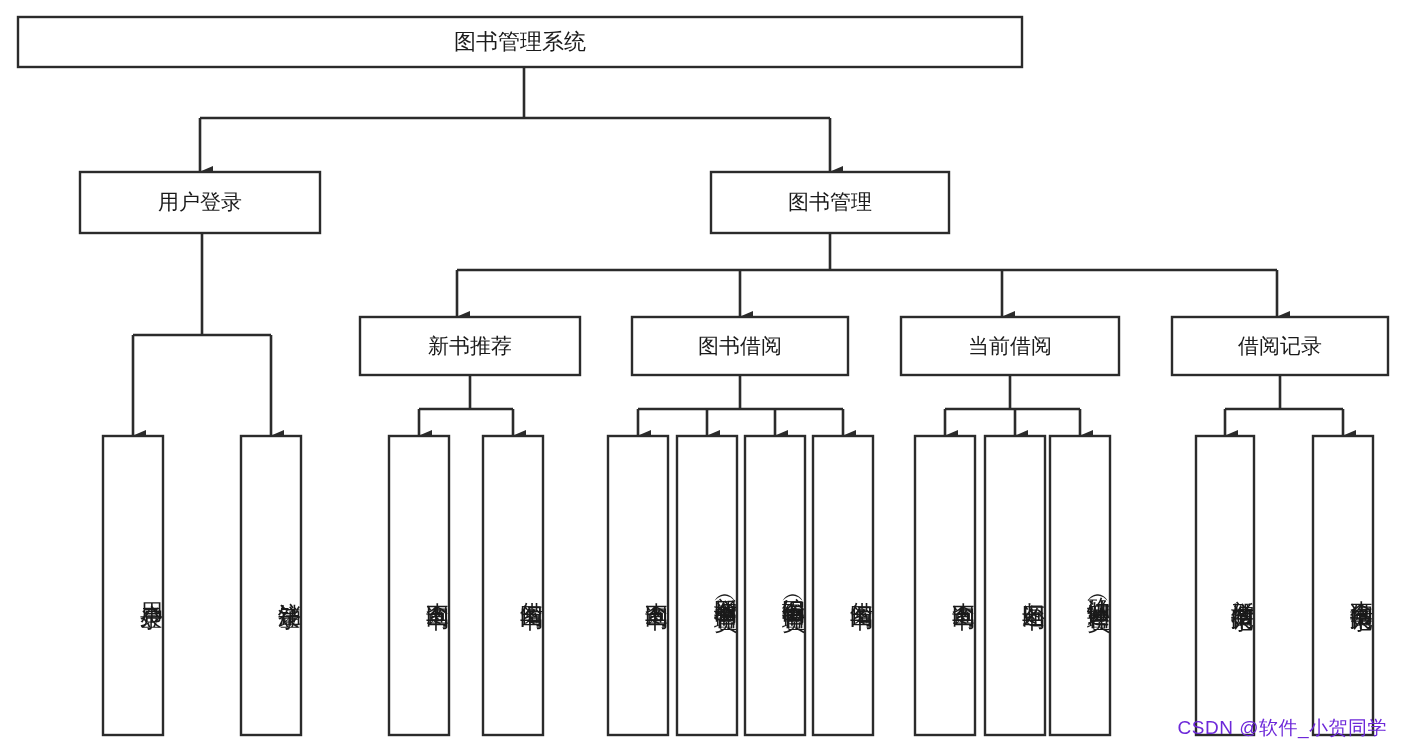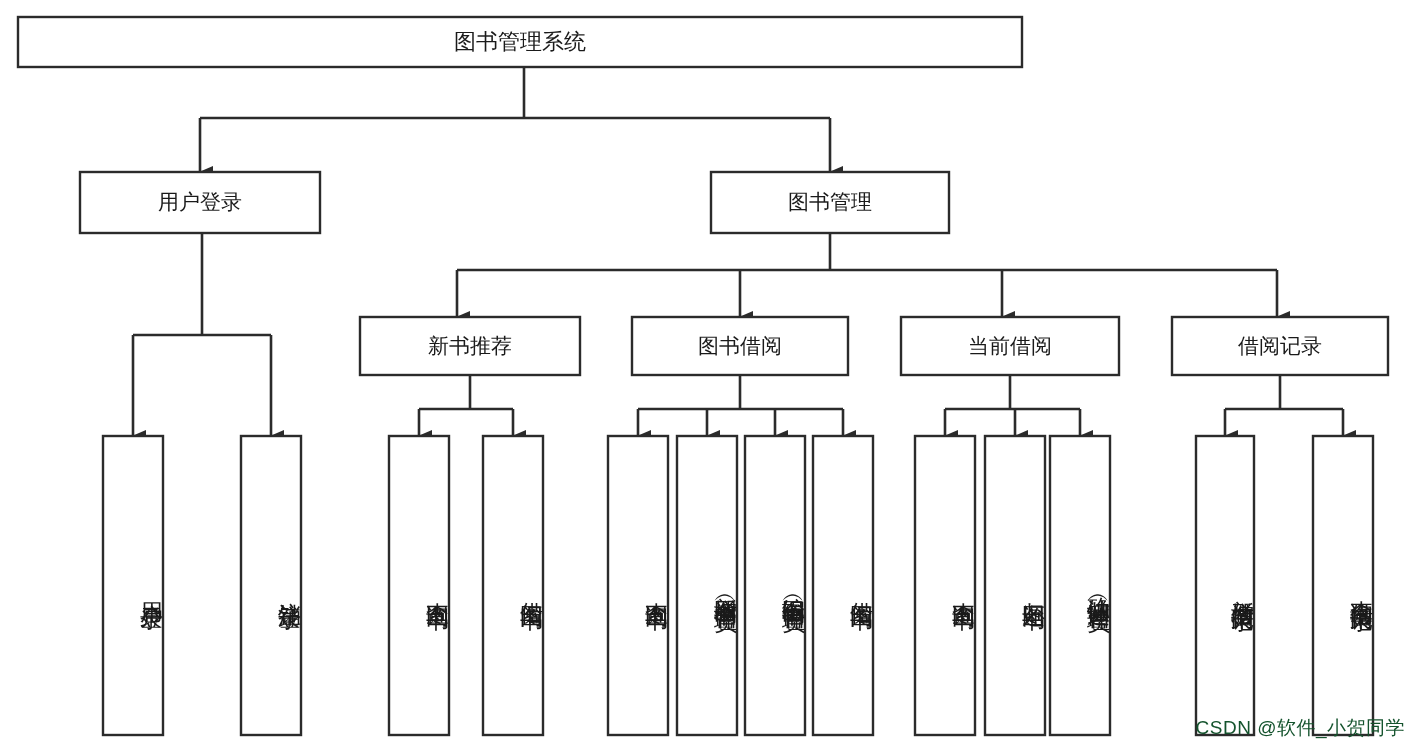--- a/index.html
+++ b/index.html
@@ -65,25 +65,25 @@
     font-family: "Liberation Sans", "DejaVu Sans", sans-serif;
     font-size: 23px;
     line-height: 1.0;
     letter-spacing: 2px;
     color: #1a1a1a;
     white-space: nowrap;
     pointer-events: none;
   }
   .watermark {
     position: absolute;
-    right: 0;
+    right: 18px;
     bottom: 6px;
     font-family: "Liberation Sans", "DejaVu Sans", sans-serif;
     font-size: 19px;
-    color: #14532d;
+    color: #6d28d9;
     letter-spacing: 0.5px;
     white-space: nowrap;
     user-select: none;
   }
 </style>
 </head>
 <body>
 
 <div id="canvas">
 

